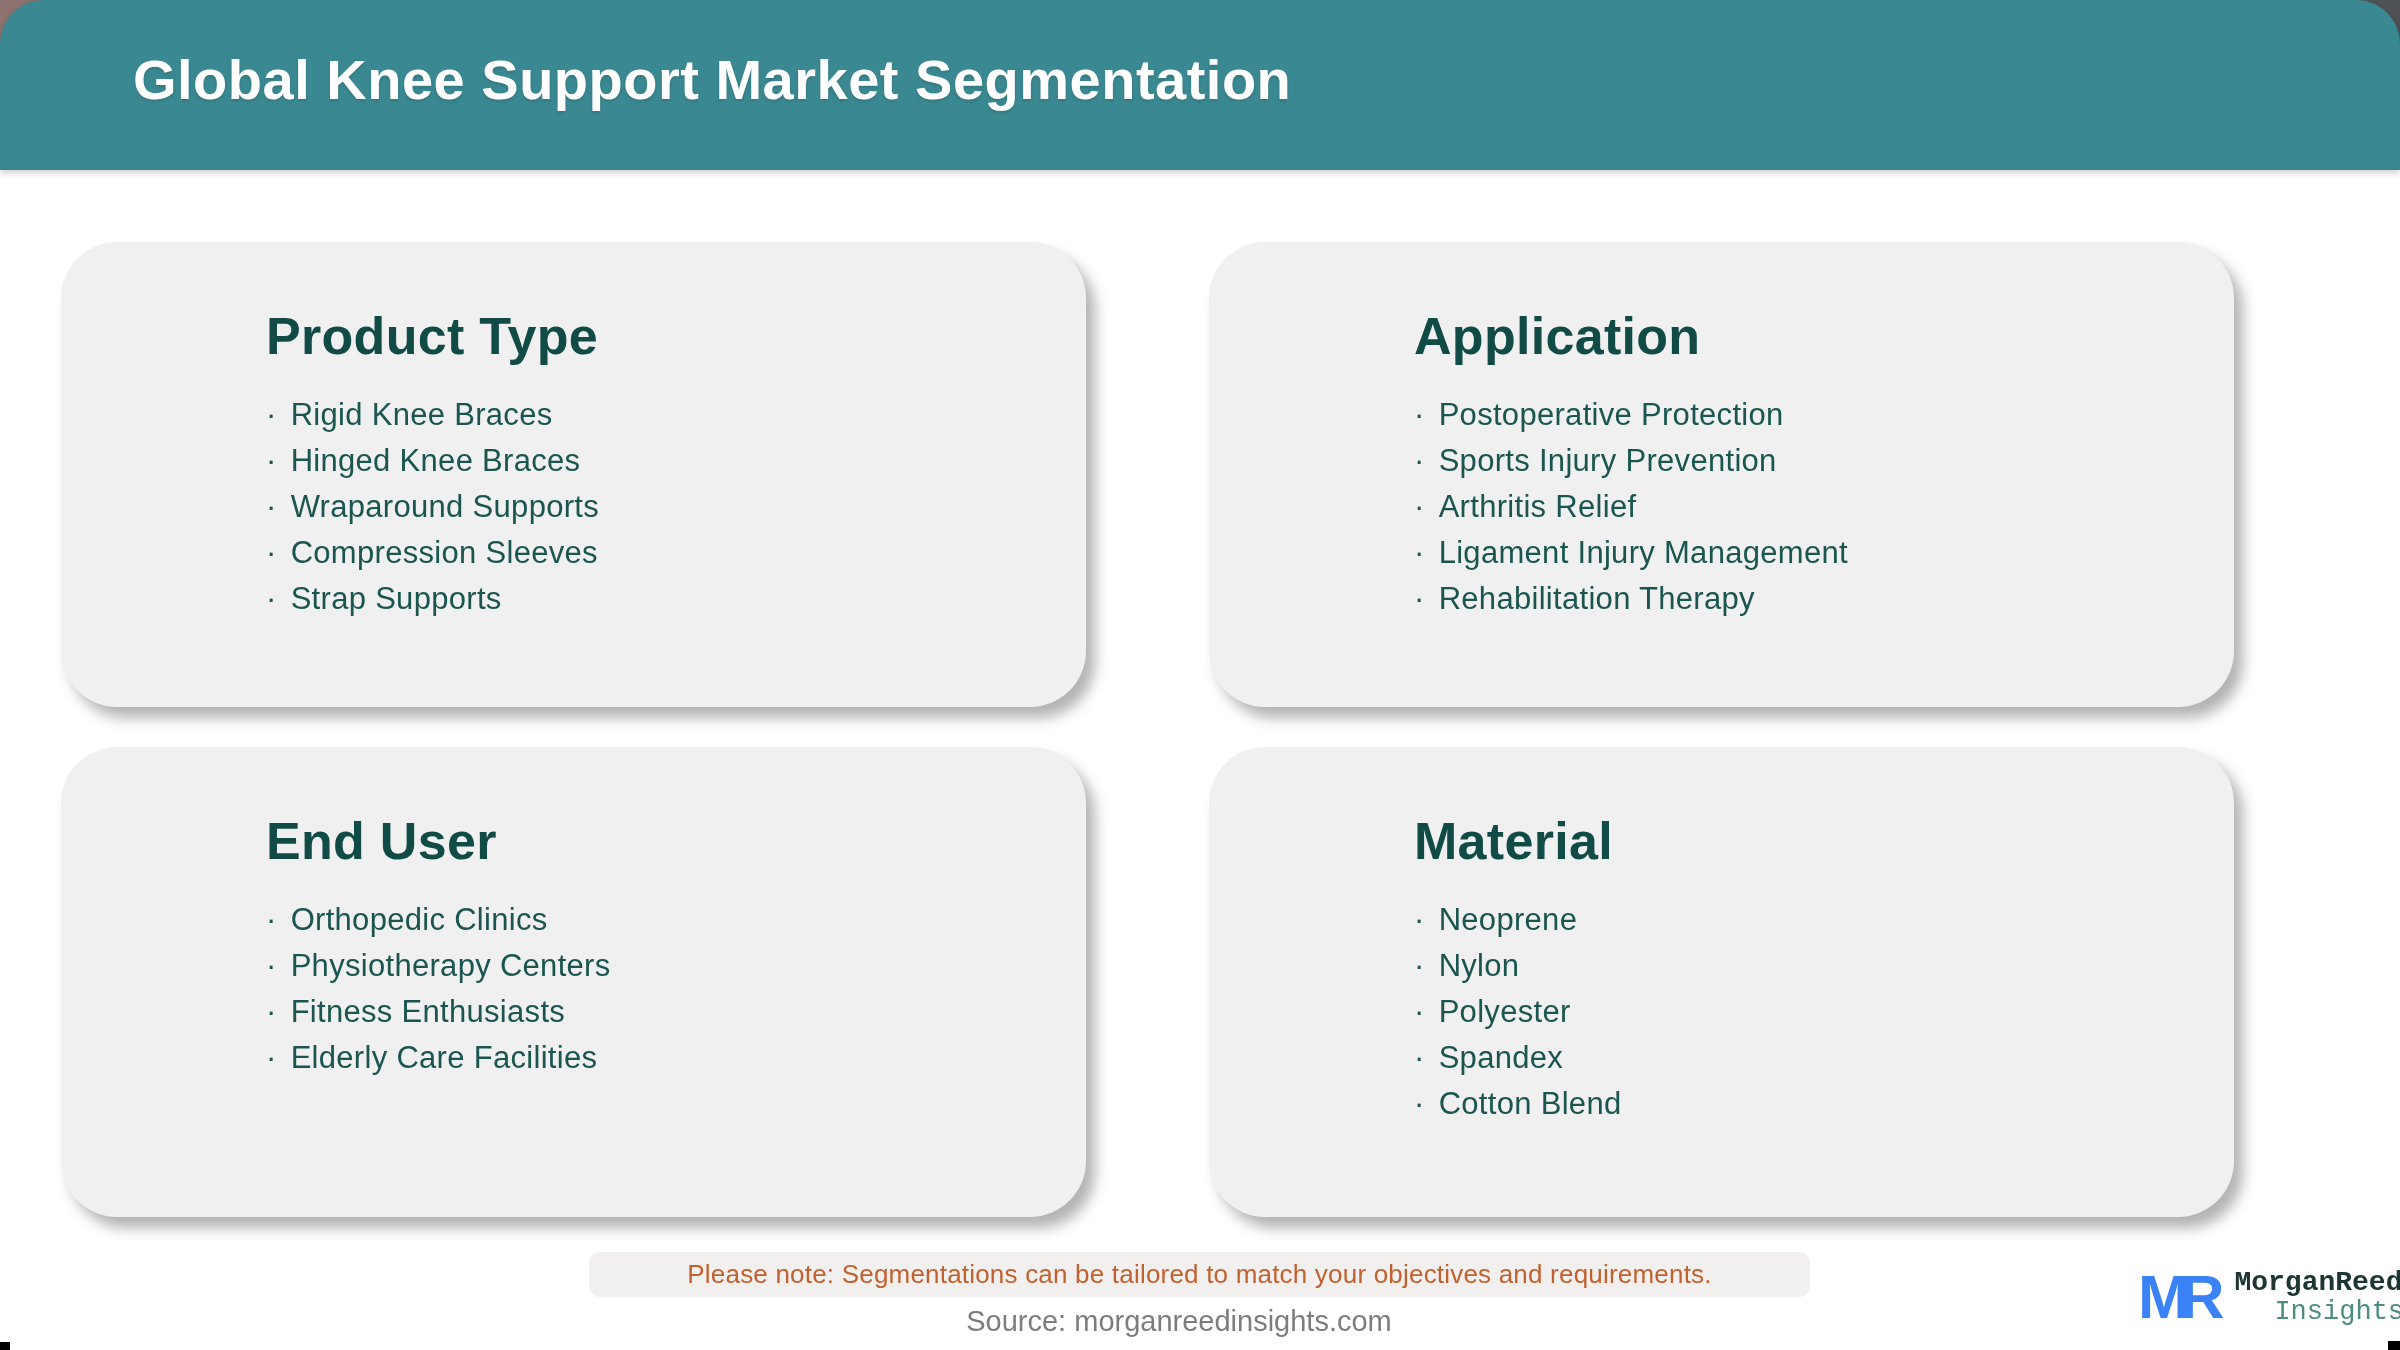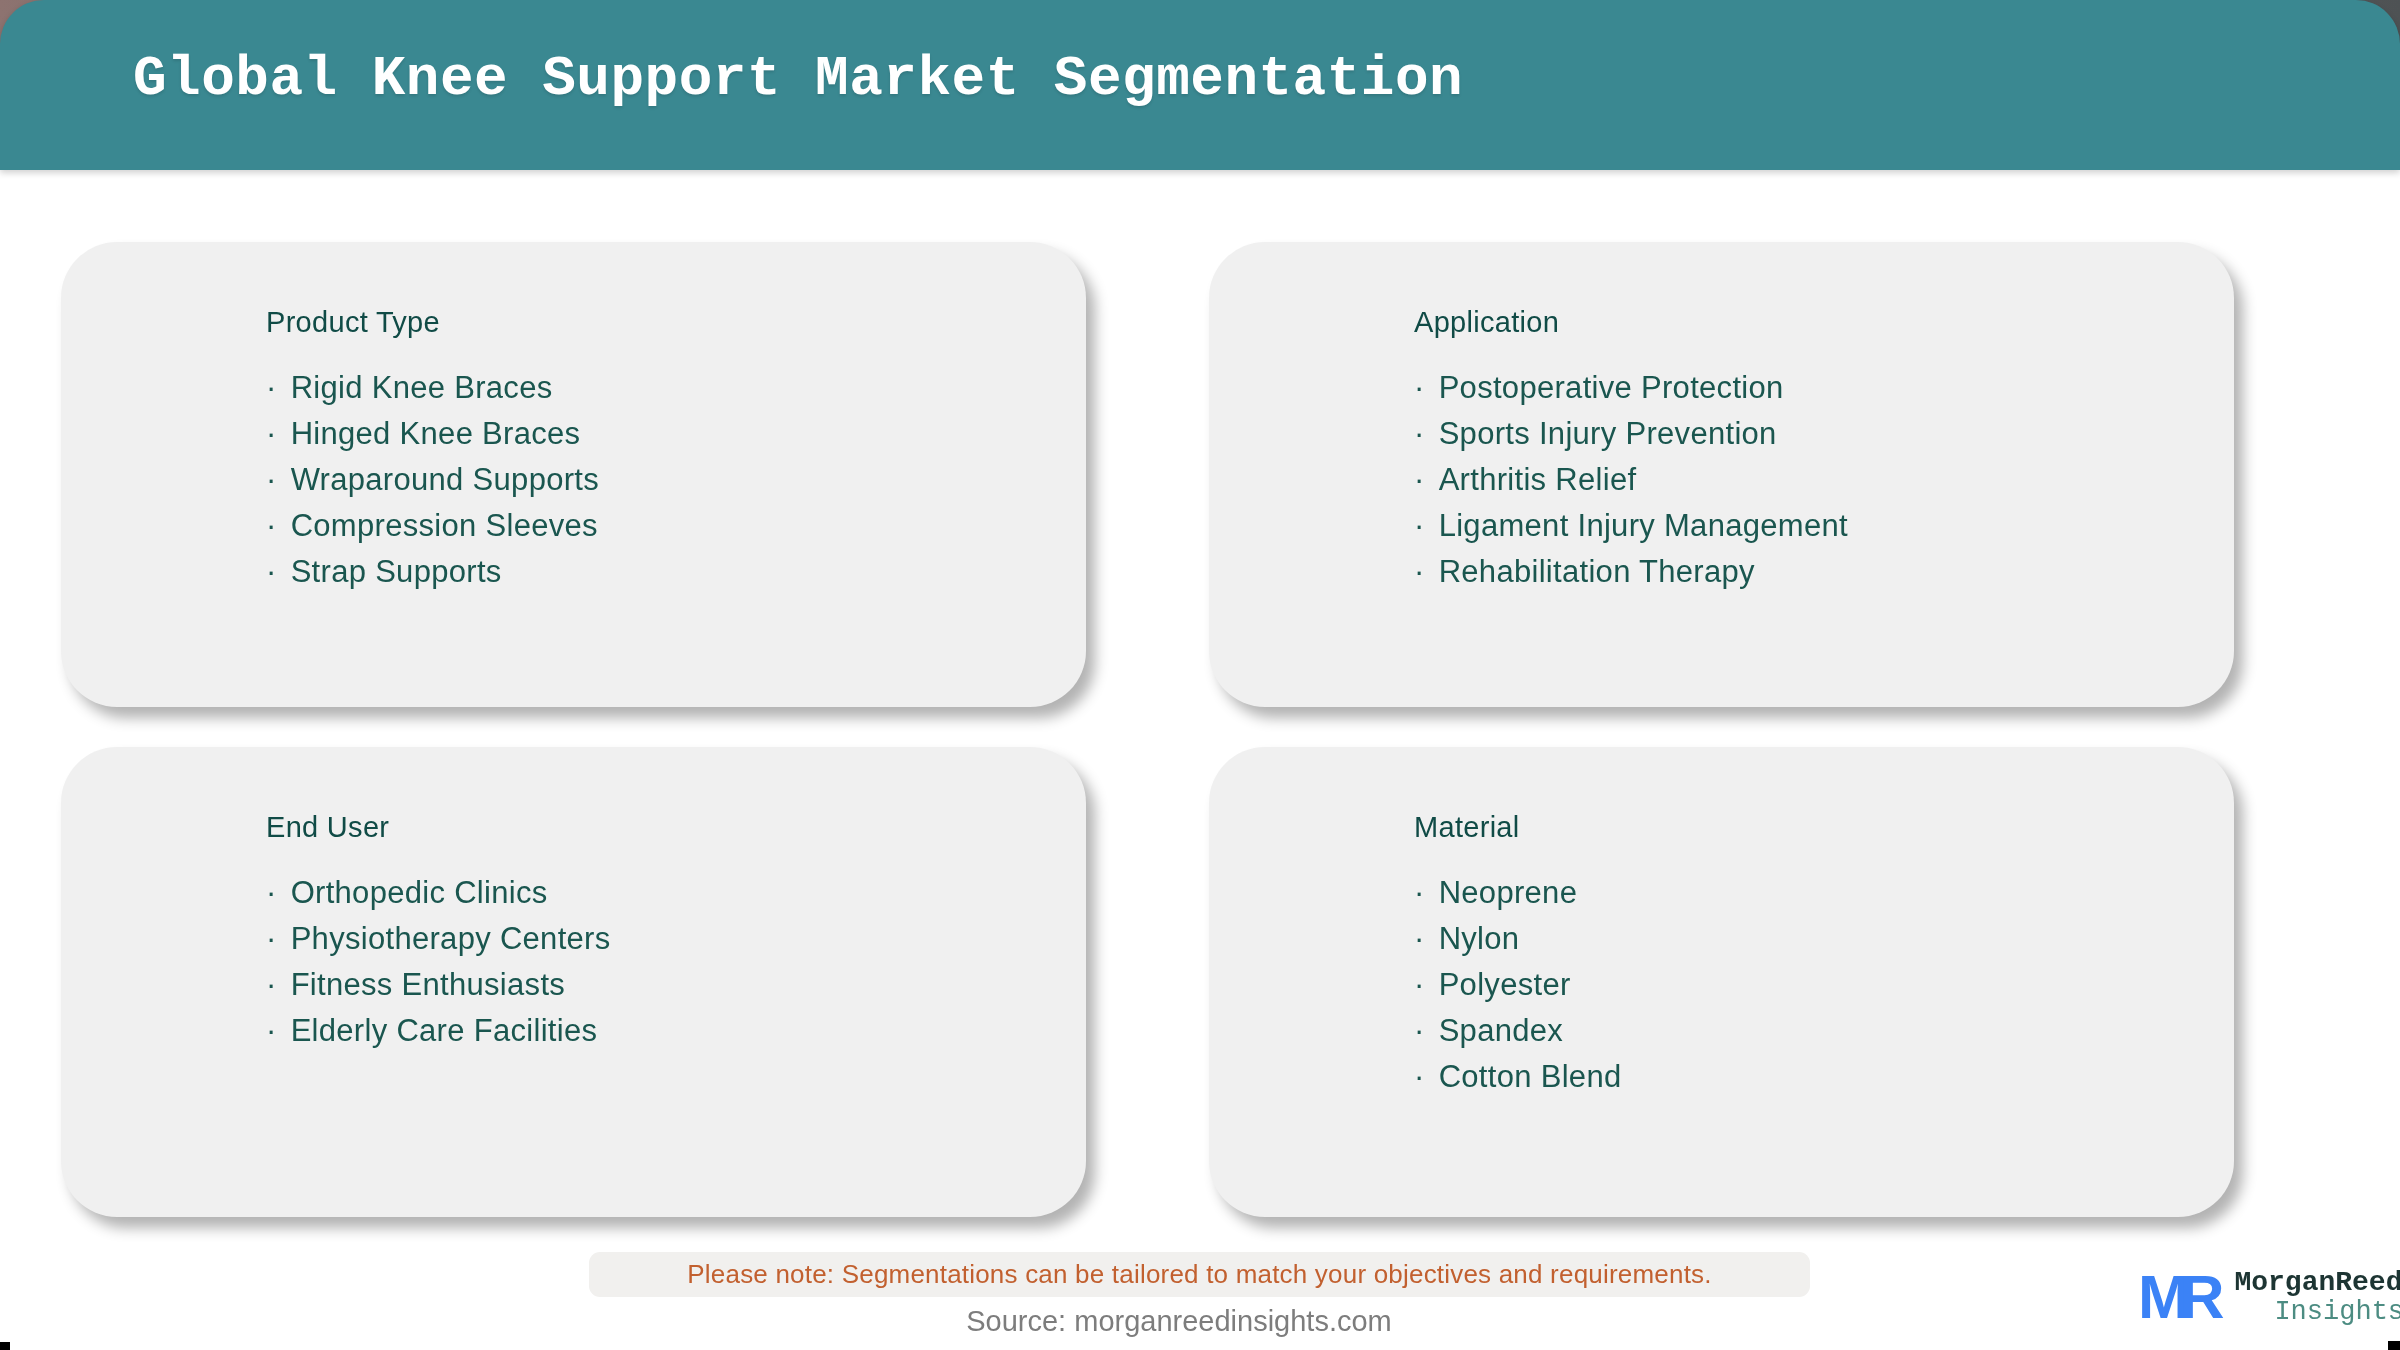--- a/index.html
+++ b/index.html
@@ -38,42 +38,41 @@
     padding-bottom: 12px;
     box-shadow: 0 3px 6px rgba(0,0,0,0.18);
   }
   .title {
     margin: 0;
     color: #ffffff;
     font-size: 56px;
     font-weight: bold;
     letter-spacing: 0.5px;
     text-shadow: 0 2px 3px rgba(0,0,0,0.12);
-    font-family: Liberation Mono, monospace;
   }
 
   .card {
     position: absolute;
     width: 1025px;
     height: 465px;
     background: #F0F0F0;
     border-radius: 56px;
     box-shadow: 9px 11px 14px rgba(0,0,0,0.30);
     box-sizing: border-box;
     padding: 64px 50px 0 205px;
   }
   .card-tl { left: 61px;  top: 242px; }
   .card-tr { left: 1209px; top: 242px; }
   .card-bl { left: 61px;  top: 747px; height: 470px; }
   .card-br { left: 1209px; top: 747px; height: 470px; }
 
   .card h2 {
     margin: 0 0 26px 0;
-    font-size: 29px;
-    font-weight: normal;
+    font-size: 52px;
+    font-weight: bold;
     color: #104B46;
     letter-spacing: 0.3px;
   }
   .card ul {
     list-style: none;
     margin: 0;
     padding: 0;
   }
   .card li {
     font-size: 31px;

